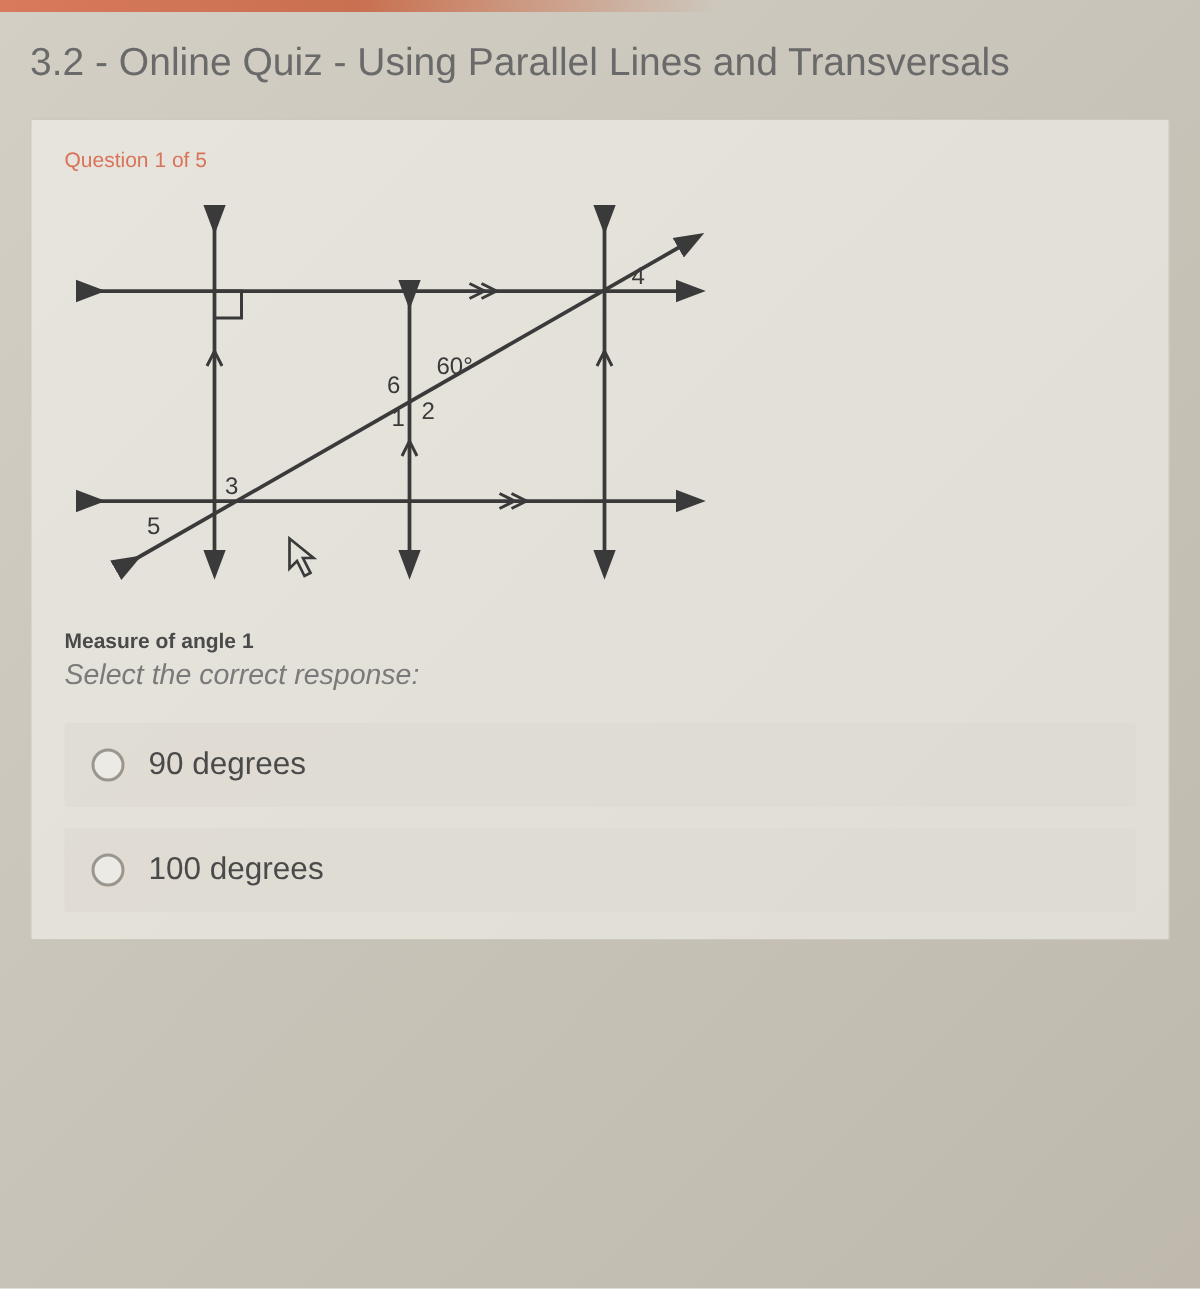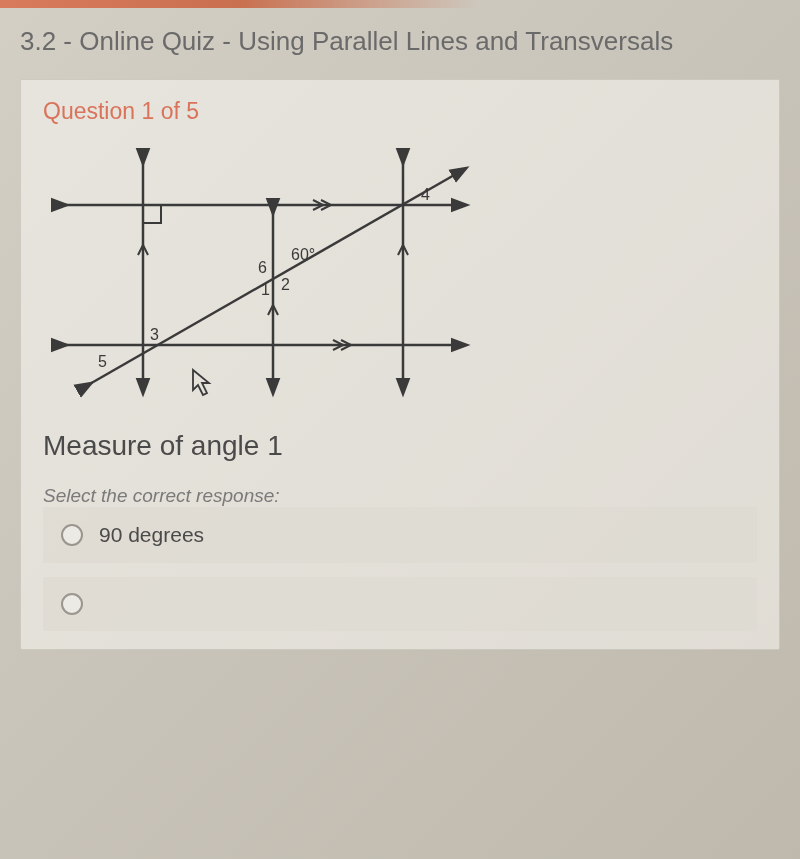--- a/index.html
+++ b/index.html
@@ -27,39 +27,41 @@
     }
     .question-card {
       margin: 10px 20px;
       background: rgba(245, 243, 238, 0.6);
       border: 1px solid rgba(180, 175, 165, 0.5);
       border-radius: 2px;
       padding: 18px 22px;
     }
     .question-number {
       color: #d9735a;
-      font-size: 23px;
+      font-size: 14px;
       font-weight: 400;
       margin-bottom: 20px;
     }
     .diagram-area {
       margin: 10px 0 25px 0;
     }
     .diagram-area svg {
       display: block;
     }
     .question-text {
-      font-size: 28px;
+      font-size: 14px;
       color: #4a4a4a;
-      margin: 18px 0 23px 0;
+      margin: 18px 0 5px 0;
+      font-weight: bold;
     }
     .instruction {
       font-size: 19px;
       color: #7a7a7a;
       font-style: italic;
+      margin-bottom: 20px;
     }
     .options {
       display: flex;
       flex-direction: column;
       gap: 14px;
     }
     .option {
       background: rgba(220, 216, 208, 0.55);
       padding: 16px 18px;
       display: flex;
@@ -145,15 +147,16 @@
 
   <div class="instruction">Select the correct response:</div>
 
   <div class="options">
     <div class="option">
       <div class="radio"></div>
       <div class="option-label">90 degrees</div>
     </div>
     <div class="option">
       <div class="radio"></div>
+      <div class="option-label">100 degrees</div>
     </div>
   </div>
 </div>
 
 </body></html>

